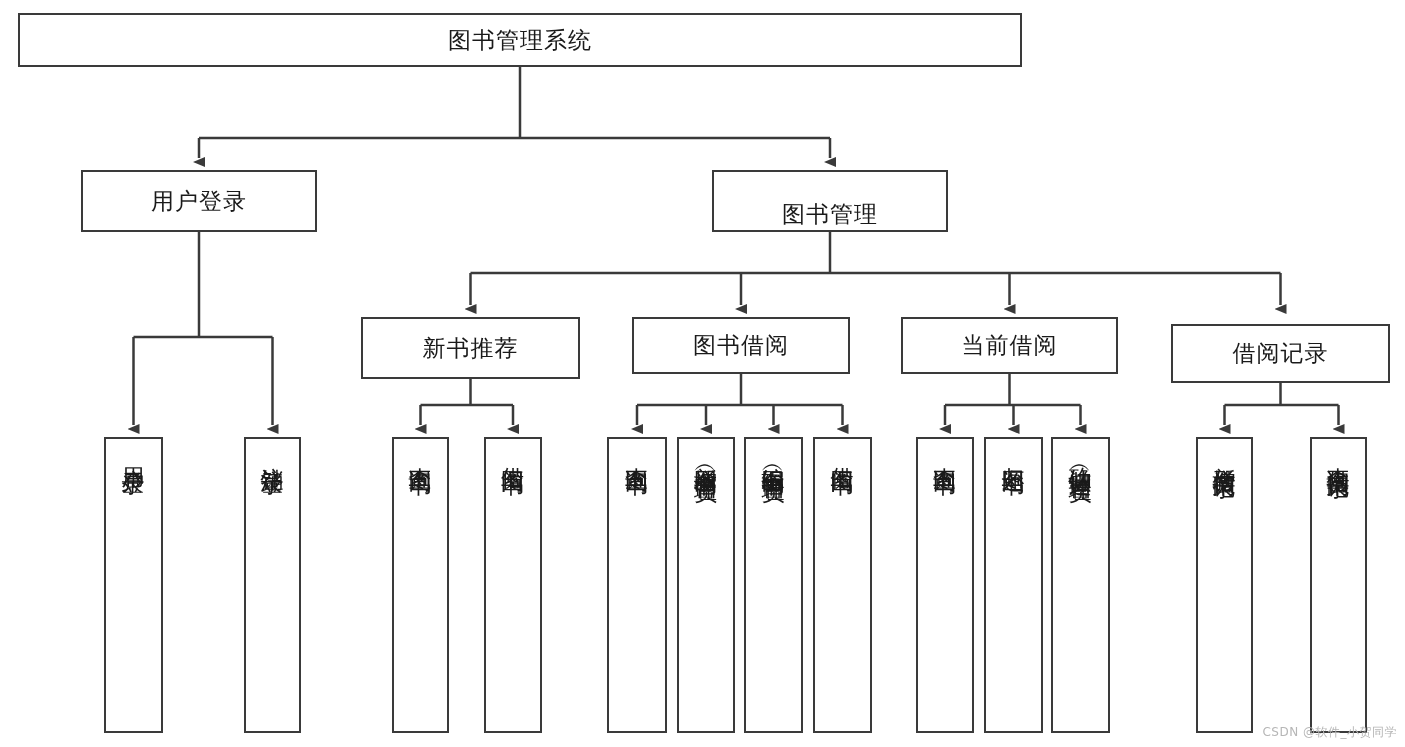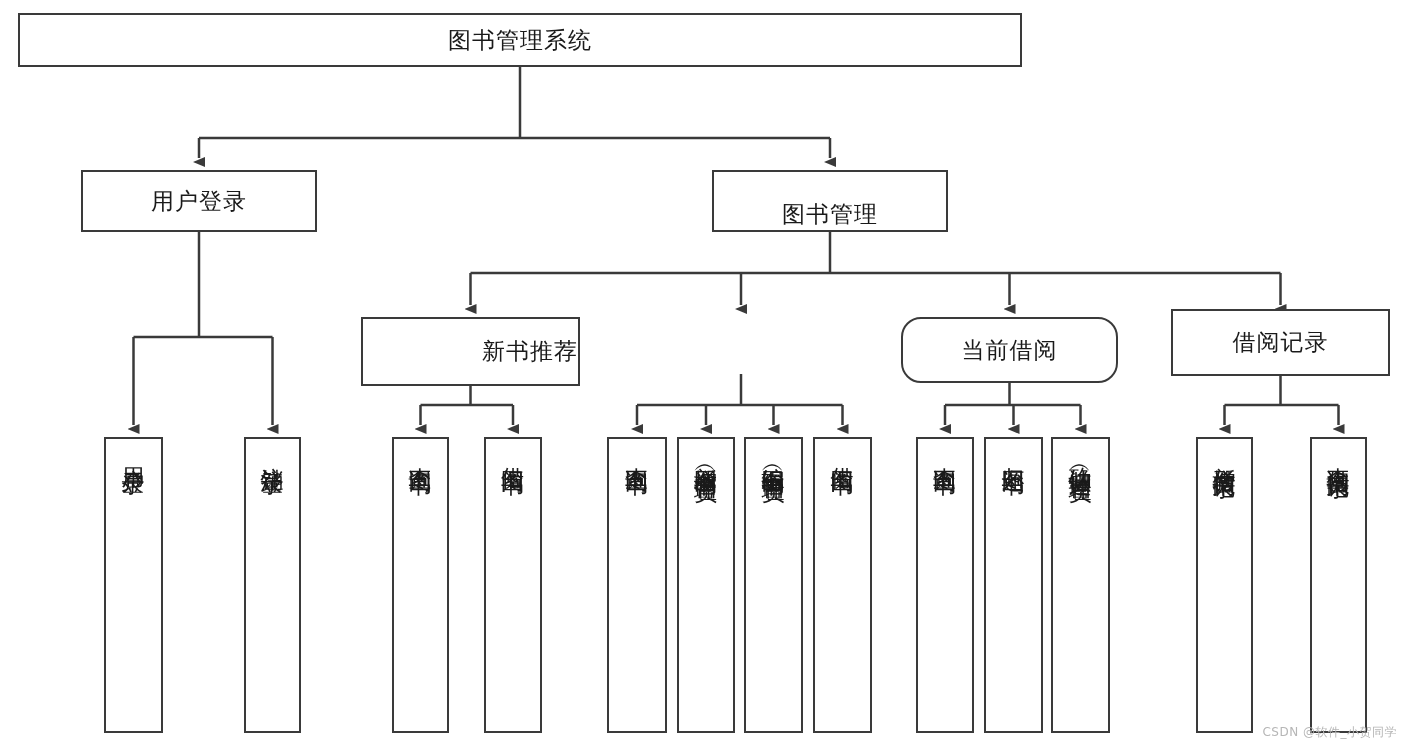--- a/index.html
+++ b/index.html
@@ -116,30 +116,33 @@
   </div>
 
   <div class="node horiz" style="left: 81px; top: 170px; width: 236px; height: 62px;">
     <span>用户登录</span>
   </div>
 
   <div class="node horiz" style="left: 712px; top: 170px; width: 236px; height: 62px; align-items: flex-end;">
     <span>图书管理</span>
   </div>
 
-  <div class="node horiz" style="left: 361px; top: 317px; width: 219px; height: 69px; justify-content: flex-end;">
+  <div class="node horiz" style="left: 361px; top: 317px; width: 219px; height: 62px;">
     <span>新书推荐</span>
   </div>
 
+  <div class="node horiz" style="left: 632px; top: 317px; width: 218px; height: 57px;">
+    <span>图书借阅</span>
+  </div>
 
-  <div class="node horiz" style="left: 901px; top: 317px; width: 217px; height: 66px; border-radius: 20px;">
+  <div class="node horiz" style="left: 901px; top: 317px; width: 217px; height: 57px;">
     <span>当前借阅</span>
   </div>
 
-  <div class="node horiz" style="left: 1171px; top: 309px; width: 219px; height: 67px;">
+  <div class="node horiz" style="left: 1171px; top: 324px; width: 219px; height: 59px;">
     <span>借阅记录</span>
   </div>
 
   <div class="node vert" style="left: 104px; top: 437px; width: 59px; height: 296px;">
     <span class="vert-label">用户登录</span>
   </div>
 
   <div class="node vert" style="left: 244px; top: 437px; width: 57px; height: 296px;">
     <span class="vert-label">注销登录</span>
   </div>

